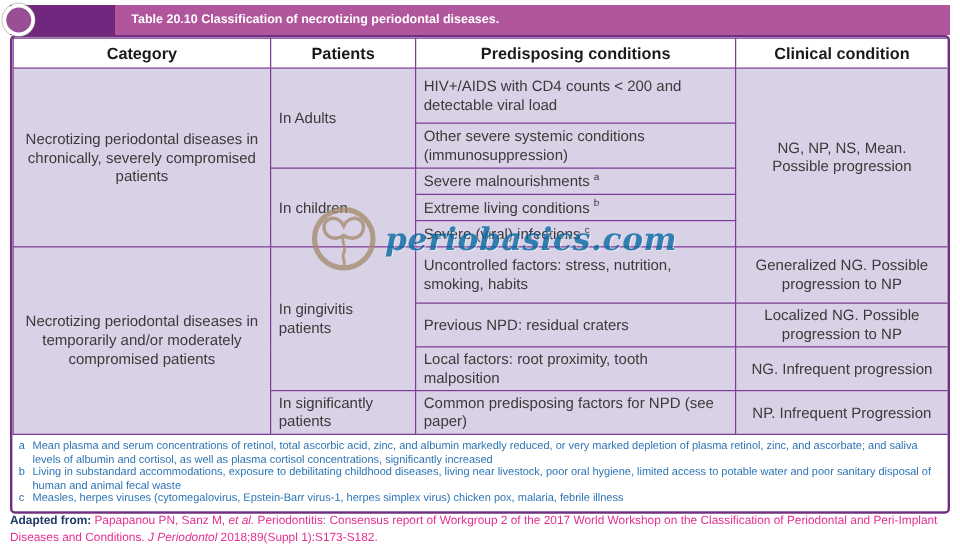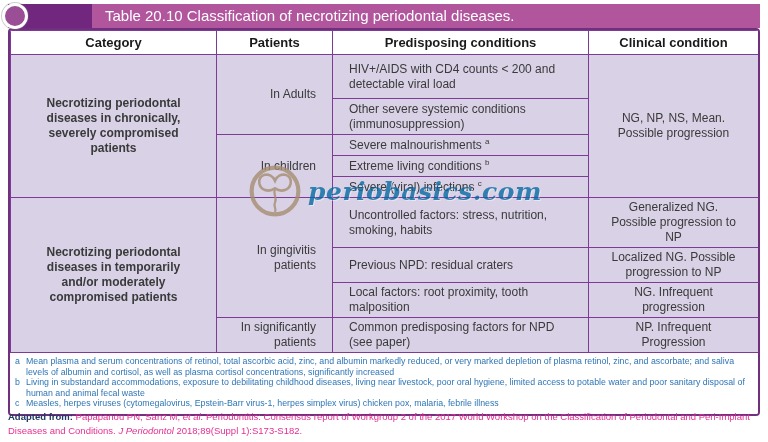--- a/index.html
+++ b/index.html
@@ -19,21 +19,21 @@
     background: #b1559d;
   }
   .titlebar-dark {
     position: absolute; left: 0; top: 0;
     width: 84px; height: 24px;
     background: #72277f;
   }
   .titlebar-title {
     position: absolute; left: 97px; top: 0;
     height: 36px; line-height: 24px;
-    color: #ffffff; font-weight: normal; font-size: 15px;
+    color: #ffffff; font-weight: bold; font-size: 10px;
     white-space: nowrap;
   }
   .title-circle {
     position: absolute; left: 2px; top: 3px;
     width: 26px; height: 26px; border-radius: 50%;
     background: #9a4e95;
     border: 3px solid #ffffff;
     box-shadow: 0 0 0 1px rgba(120,120,120,0.35);
     z-index: 5;
   }
@@ -62,31 +62,31 @@
     font-size: 13px;
     height: 24px;
     padding: 1px 13px;
   }
   table.cls td {
     background: #d9d1e6;
     color: #3a3a3a;
     font-size: 12px;
     line-height: 1.25;
     vertical-align: middle;
-    padding: 2px 16px;
+    padding: 2px 6px;
   }
   td.cat {
-    font-weight: bold;
+    font-weight: normal;
     text-align: center;
     font-size: 12.5px;
     color: #2b2b2b;
     line-height: 1.5;
     padding: 2px 12px;
   }
-  td.patients { text-align: right; }
+  td.patients { text-align: left; }
   td.clinical { text-align: center; }
   td.cond { text-align: left; }
   td.cond sup { font-size: 8px; color: #3a3a3a; }
 
   
   .footnotes {
     background: #ffffff;
     padding: 3px 6px 5px 5px;
     font-size: 8.8px;
     line-height: 1.2;

